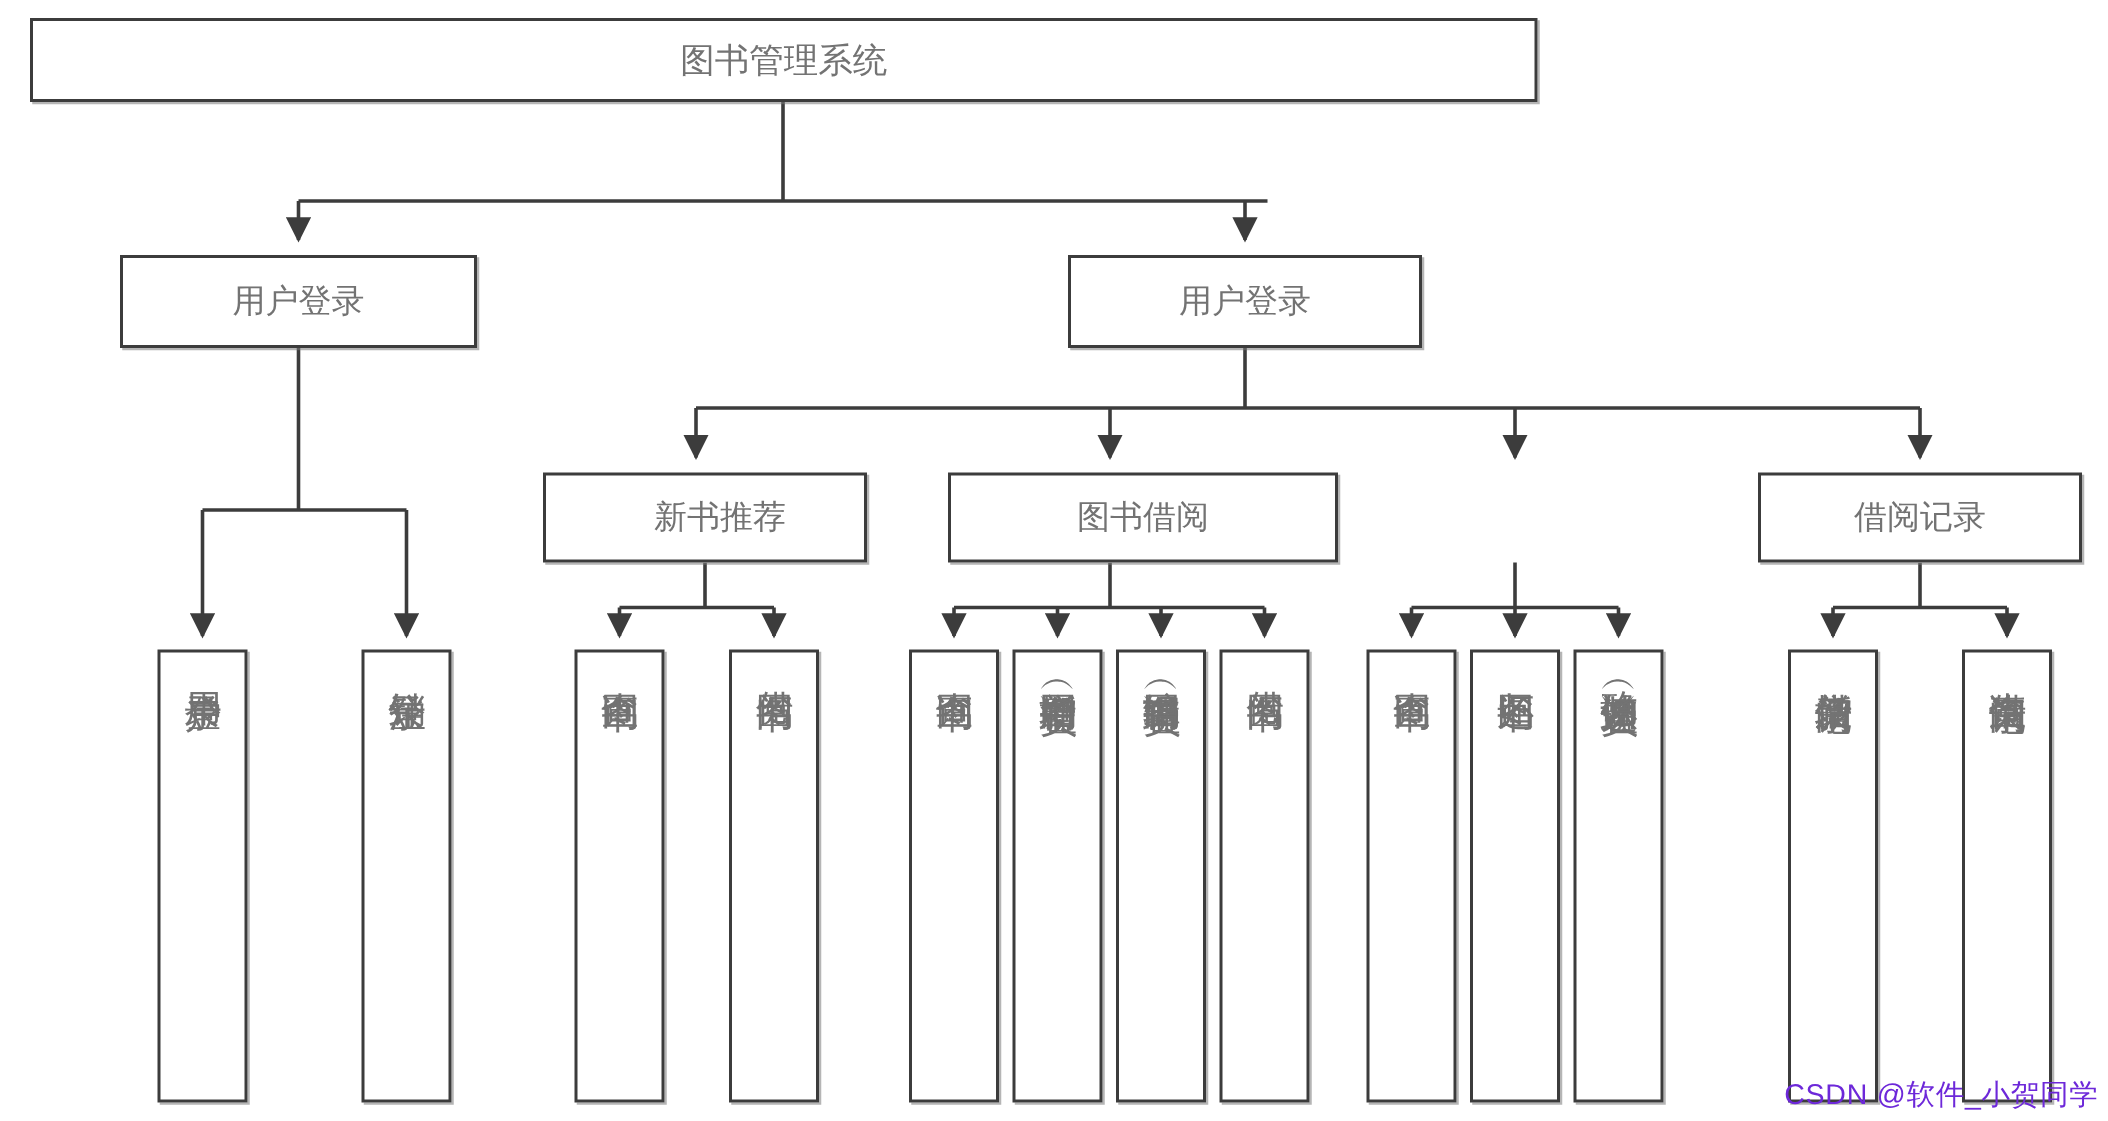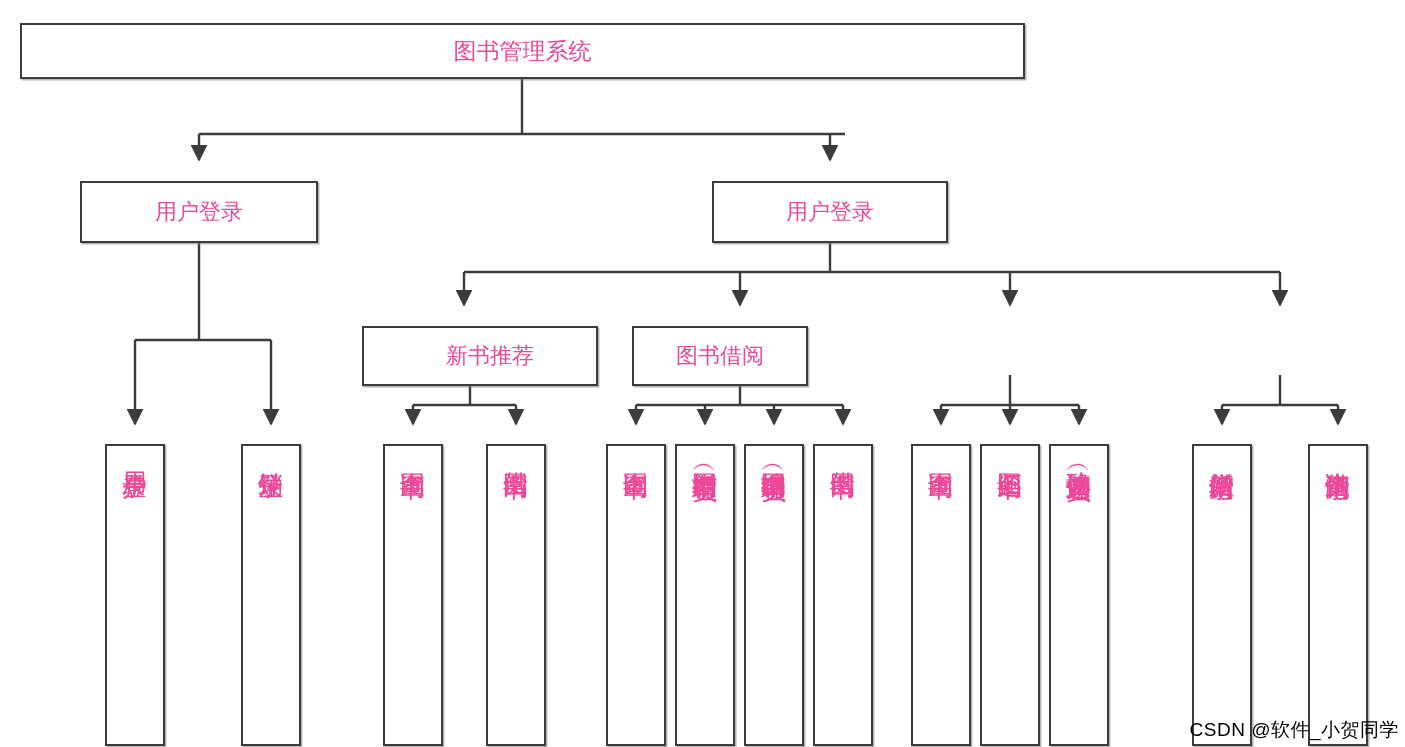--- a/index.html
+++ b/index.html
@@ -27,22 +27,21 @@
   }
   .node {
     position: absolute;
     box-sizing: border-box;
     background: #ffffff;
     border: 2px solid #3c3c3c;
     box-shadow: 1.5px 1.5px 0 0 rgba(120,120,120,0.55);
     display: flex;
     align-items: center;
     justify-content: center;
-    color: #ec4899;
-    margin-top: 11px;
+    color: #737373;
   }
   .node-label {
     display: block;
     text-align: center;
     line-height: 1.0;
     white-space: nowrap;
   }
   .node.root .node-label { font-size: 23px; }
   .node.lvl2 .node-label { font-size: 22px; }
   .node.lvl3 .node-label { font-size: 22px; }
@@ -61,21 +60,21 @@
     white-space: nowrap;
   }
   .node.leaf.tall .node-label {
     font-size: 25px;
   }
   #watermark {
     position: absolute;
     right: 6px;
     bottom: 4px;
     font-size: 19px;
-    color: #000000;
+    color: #6d28d9;
     letter-spacing: 0.5px;
     white-space: nowrap;
     user-select: none;
   }
 </style>
 </head>
 <body>
 
 <div id="canvas">
 
@@ -133,25 +132,28 @@
     <span class="node-label">图书管理系统</span>
   </div>
 
   <div class="node lvl2" style="left:80px; top:170px; width:238px; height:62px;">
     <span class="node-label">用户登录</span>
   </div>
   <div class="node lvl2" style="left:712px; top:170px; width:236px; height:62px;">
     <span class="node-label">用户登录</span>
   </div>
 
-  <div class="node lvl3" style="left:362px; top:315px; width:236px; height:60px;padding-left:20px;">
+  <div class="node lvl3" style="left:362px; top:315px; width:216px; height:60px;padding-left:20px;">
     <span class="node-label">新书推荐</span>
   </div>
-  <div class="node lvl3" style="left:632px; top:315px; width:176px; height:60px;">
+  <div class="node lvl3" style="left:632px; top:315px; width:260px; height:60px;">
     <span class="node-label">图书借阅</span>
+  </div>
+  <div class="node lvl3" style="left:1172px; top:315px; width:216px; height:60px;">
+    <span class="node-label">借阅记录</span>
   </div>
 
   <div class="node leaf" style="left:105px; top:433px; width:60px; height:302px;">
     <span class="node-label">用户登录</span>
   </div>
   <div class="node leaf" style="left:241px; top:433px; width:60px; height:302px;">
     <span class="node-label">注销登录</span>
   </div>
 
   <div class="node leaf" style="left:383px; top:433px; width:60px; height:302px;">

